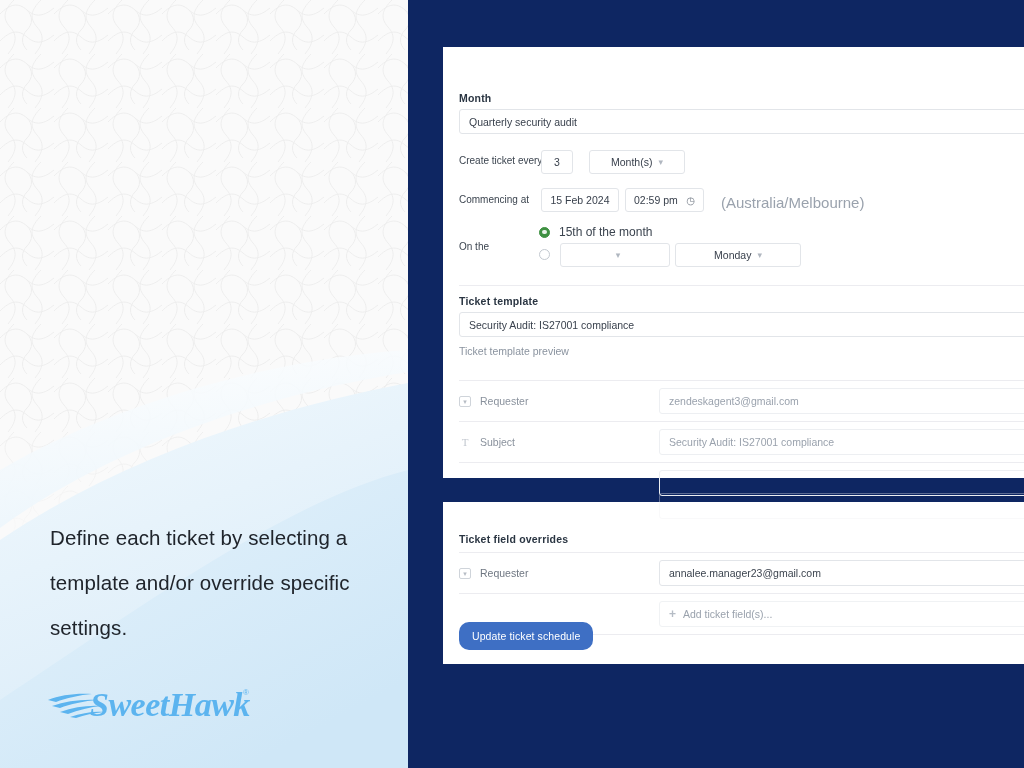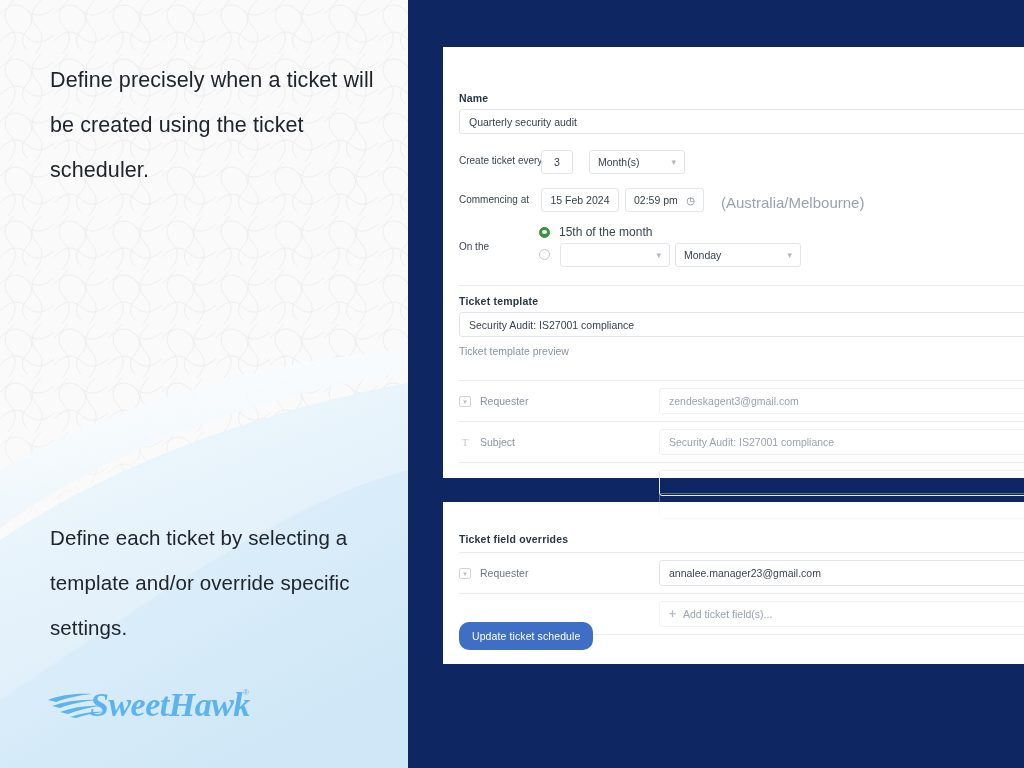--- a/index.html
+++ b/index.html
@@ -68,21 +68,21 @@
   .text-input{
     border:1px solid #e2e5e9; border-radius:3px; background:#fff;
     height:25px; display:flex; align-items:center; padding:0 9px;
     font-size:10.5px; color:#39414d;
   }
 
   .row-label{ font-size:10px; color:#3b444f; }
 
   .mini-box{
     border:1px solid #e2e5e9; border-radius:3px; background:#fff;
-    height:24px; display:flex; align-items:center; justify-content:space-between;
+    height:24px; display:flex; align-items:center; justify-content:center;
     padding:0 8px; font-size:10.5px; color:#39414d; position:relative;
   }
   .chev{ color:#b0b7c0; font-size:9px; margin-left:6px; }
 
   .divider{ height:1px; background:#ececf0; }
 
   
   .prow{ display:flex; align-items:center; height:40px; }
   .prow .pname{
     width:200px; display:flex; align-items:center; gap:9px;
@@ -168,21 +168,20 @@
       <linearGradient id="w3" x1="0" y1="0" x2="0.4" y2="1">
         <stop offset="0" stop-color="#ffffff" stop-opacity=".85"></stop>
         <stop offset="1" stop-color="#eaf5fc" stop-opacity=".9"></stop>
       </linearGradient>
     </defs>
     <path d="M408,404 C300,432 150,470 0,560 L0,768 L408,768 Z" fill="url(#w1)"></path>
     <path d="M408,383 C290,405 130,452 0,540 L0,700 C150,600 290,500 408,470 Z" fill="url(#w2)"></path>
     <path d="M408,372 C280,392 120,440 0,528 L0,470 C120,400 280,358 408,350 Z" fill="url(#w3)"></path>
   </svg>
 
-  <div class="copy-block" id="copy-top">Define precisely when a ticket will be created using the ticket scheduler.</div>
 
   <div class="copy-block" id="copy-bottom">Define each ticket by selecting a template and/or override specific settings.</div>
 
   <svg id="logo" viewBox="0 0 212 52">
     <g fill="#5cb4ef">
 
       <path d="M2,24 C14,19 30,17 46,18 C34,19 20,22 10,26 Z"></path>
       <path d="M6,30 C20,25 36,23 52,24 C38,25 24,28 14,32 Z"></path>
       <path d="M14,36 C28,31 42,29 56,30 C44,31 32,34 22,38 Z"></path>
       <path d="M24,41 C36,37 48,35 58,36 C48,37 38,39 30,42 Z"></path>
@@ -191,21 +190,21 @@
     <text x="197" y="19" font-family="'Liberation Sans', sans-serif" font-size="8" fill="#5cb4ef">®</text>
   </svg>
 </div>
 
 <div id="app-area">
 
   <div class="card" id="card-top">
     <div class="card-inner">
 
 
-      <div style="position:absolute; left:16px; top:45px;" class="field-label">Name</div>
+      <div style="position:absolute; left:16px; top:45px;" class="field-label">Month</div>
       <div class="text-input" style="position:absolute; left:16px; top:62px; width:660px;">Quarterly security audit</div>
 
       <div style="position:absolute; left:16px; top:108px; display:flex; align-items:center;">
         <span class="row-label">Create ticket every</span>
         <span class="row-label" style="margin-left:62px; color:#3b444f;">rd</span>
       </div>
       <div class="mini-box" style="position:absolute; left:98px; top:103px; width:32px; justify-content:center;">3</div>
       <div class="mini-box" style="position:absolute; left:146px; top:103px; width:96px;">
         <span>Month(s)</span>
         <span class="chev">▾</span>

